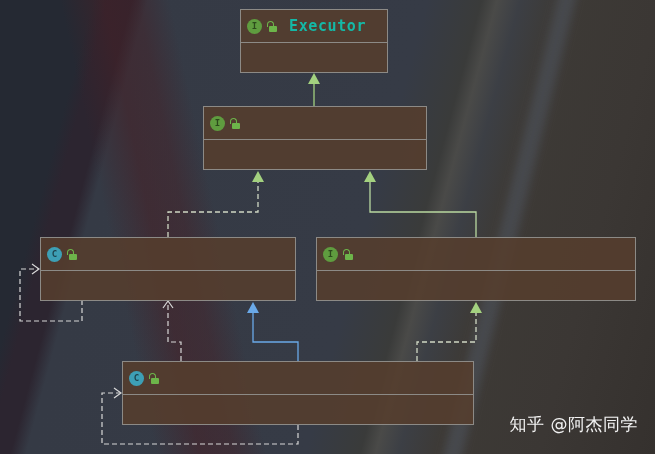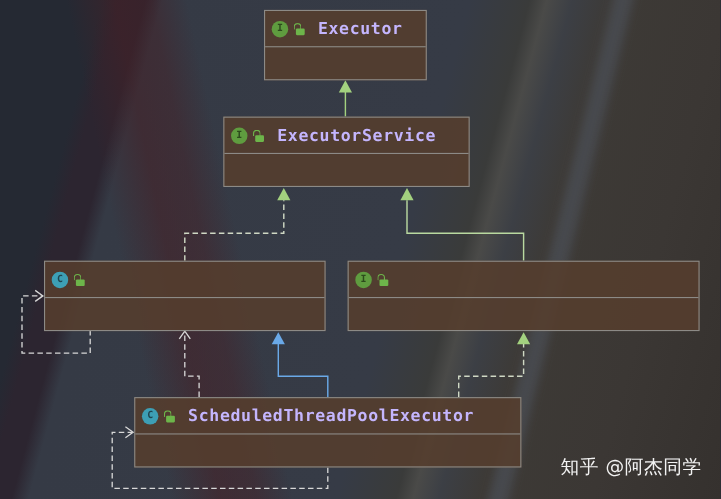--- a/index.html
+++ b/index.html
@@ -90,21 +90,21 @@
       position: absolute;
       left: 2px;
       top: 5px;
       width: 8px;
       height: 6px;
       background: #6db54a;
       border-radius: 1px;
     }
     .label {
       margin-left: 12px;
-      color: #c4b5fd;
+      color: #14b8a6;
       font-size: 15px;
       letter-spacing: 0.6px;
       font-weight: bold;
       white-space: nowrap;
     }
     svg.edges {
       position: absolute;
       left: 0;
       top: 0;
       width: 655px;
@@ -189,21 +189,20 @@
   </div>
 </div>
 
 <div class="node" style="left:203px; top:106px; width:224px; height:64px;">
   <div class="node-head">
     <span class="badge interface">I</span>
     <span class="lock">
         <span class="shackle"></span>
         <span class="body"></span>
       </span>
-    <span class="label">ExecutorService</span>
   </div>
 </div>
 
 <div class="node" style="left:40px; top:237px; width:256px; height:64px;">
   <div class="node-head">
     <span class="badge class">C</span>
     <span class="lock">
         <span class="shackle"></span>
         <span class="body"></span>
       </span>
@@ -220,17 +219,16 @@
   </div>
 </div>
 
 <div class="node" style="left:122px; top:361px; width:352px; height:64px;">
   <div class="node-head">
     <span class="badge class">C</span>
     <span class="lock">
         <span class="shackle"></span>
         <span class="body"></span>
       </span>
-    <span class="label">ScheduledThreadPoolExecutor</span>
   </div>
 </div>
 
 <div class="watermark">知乎 @阿杰同学</div>
 
 </body></html>

